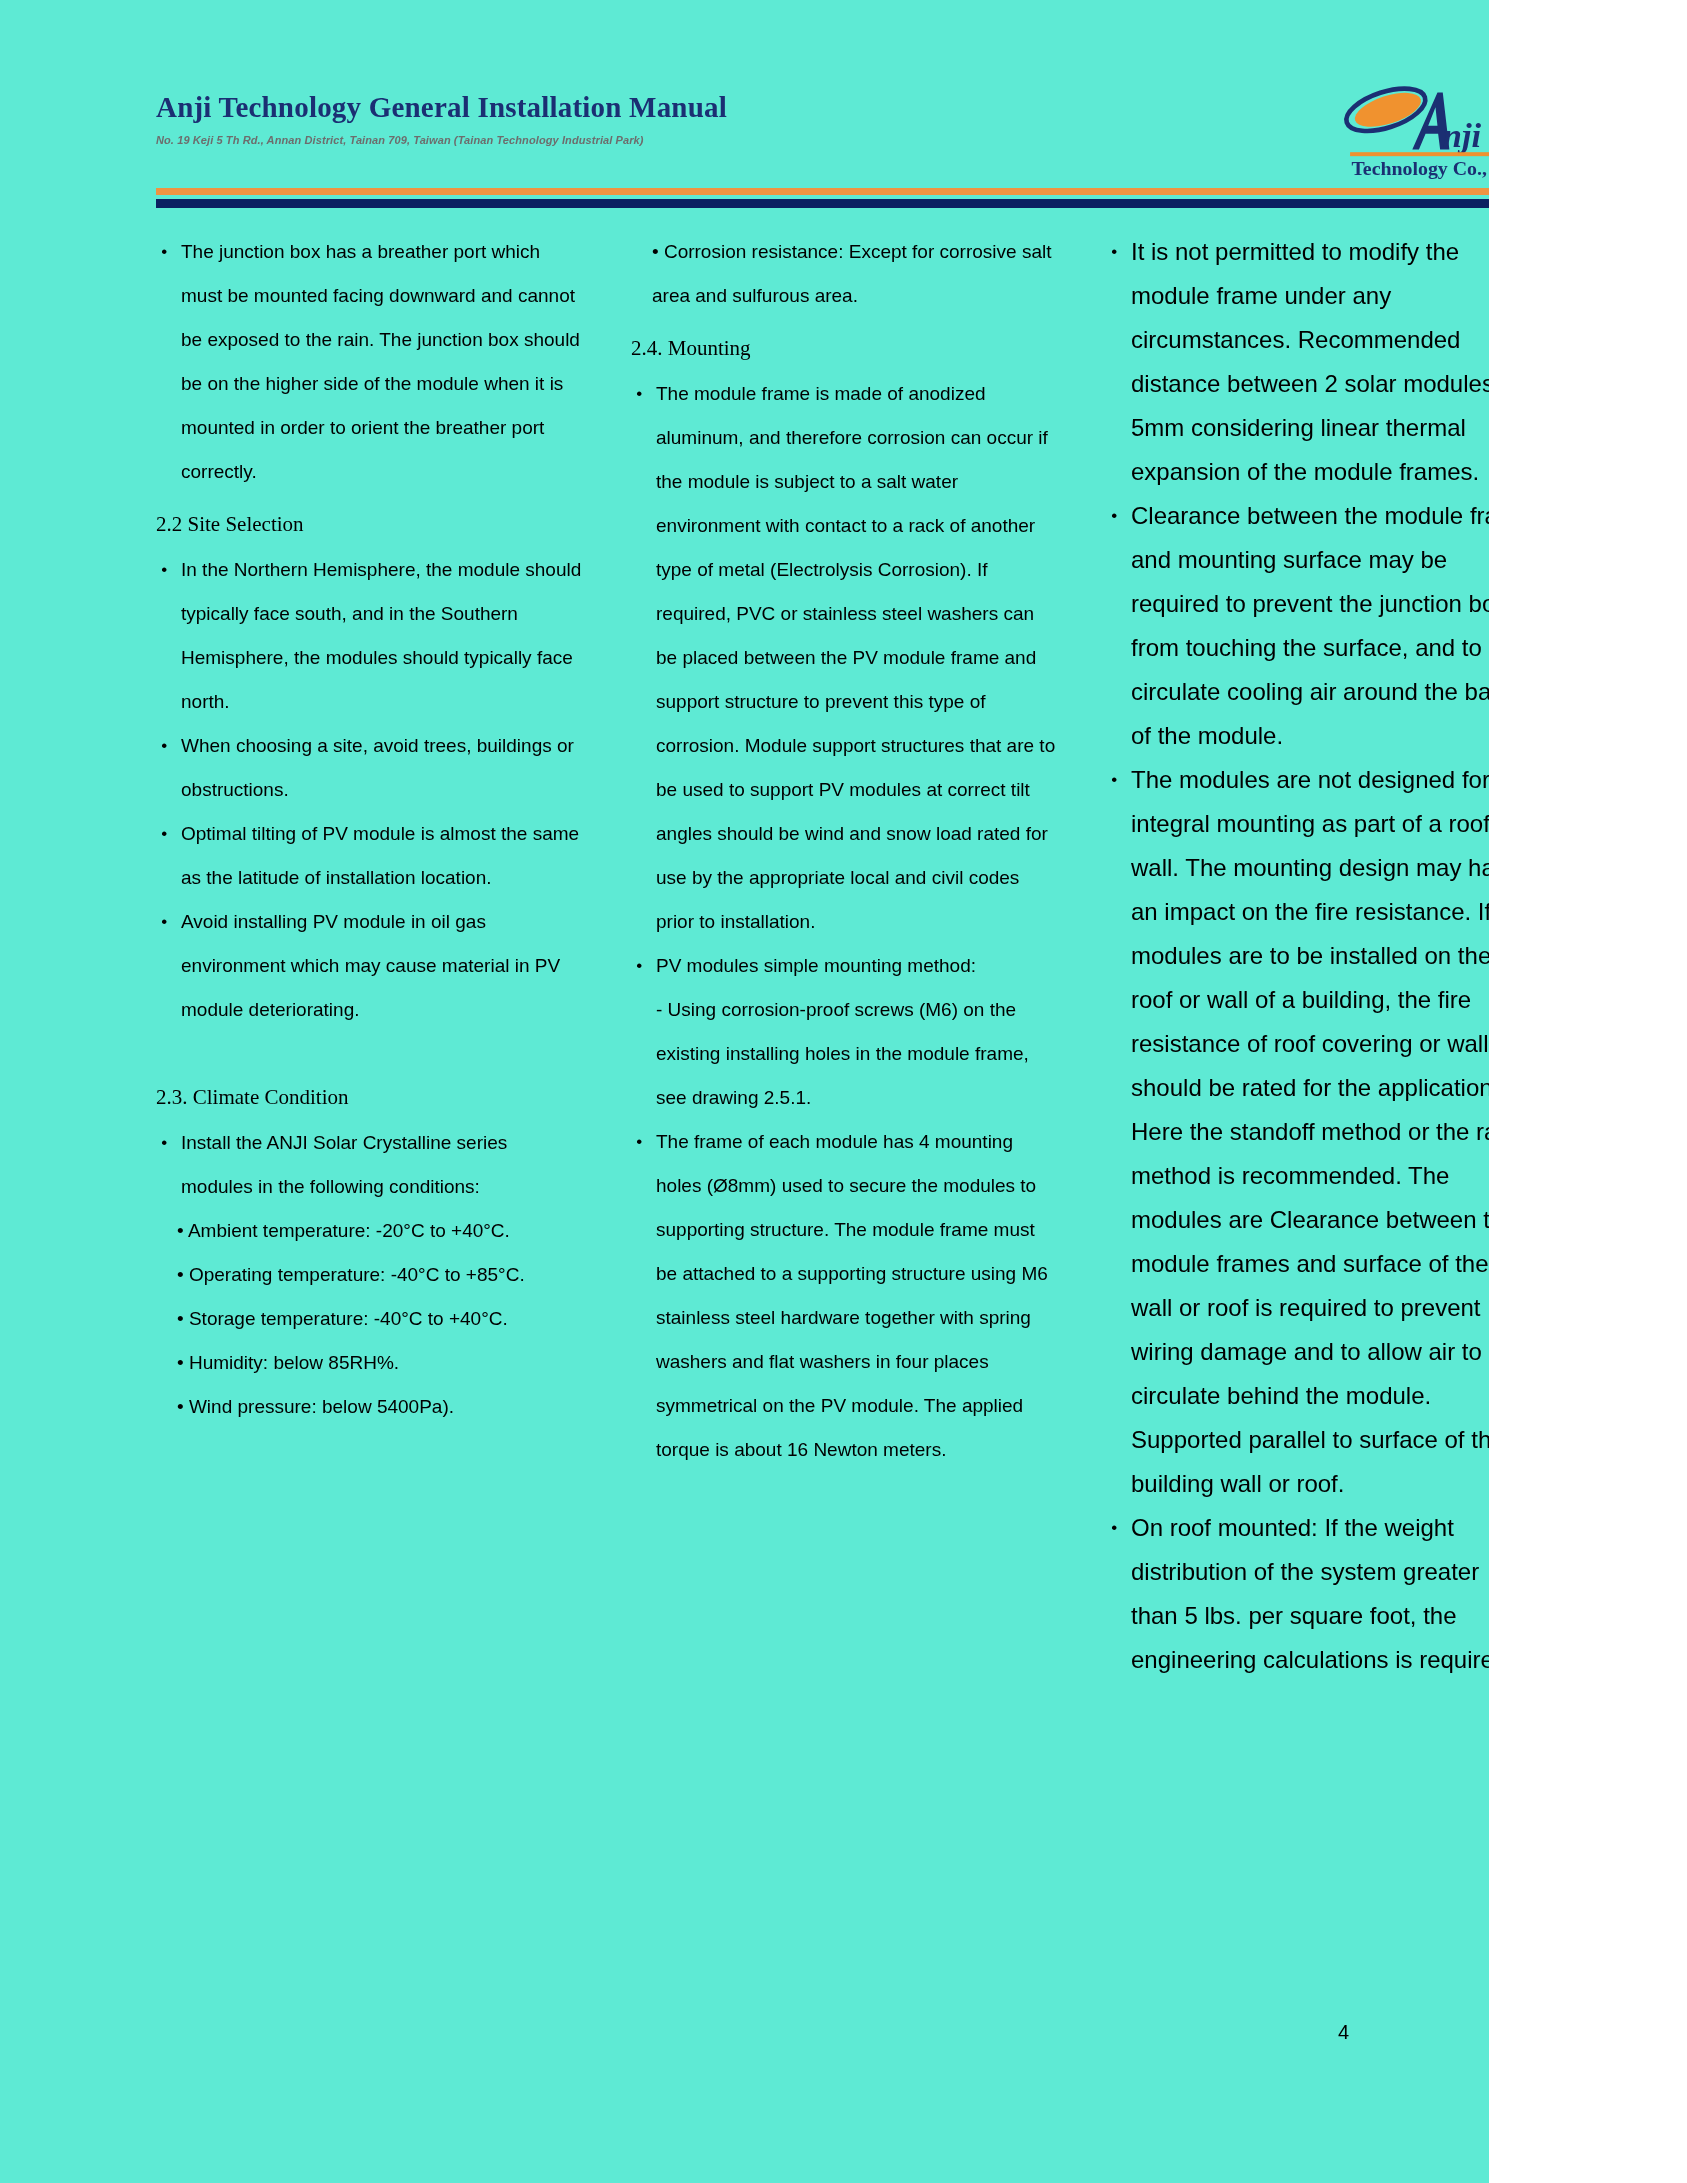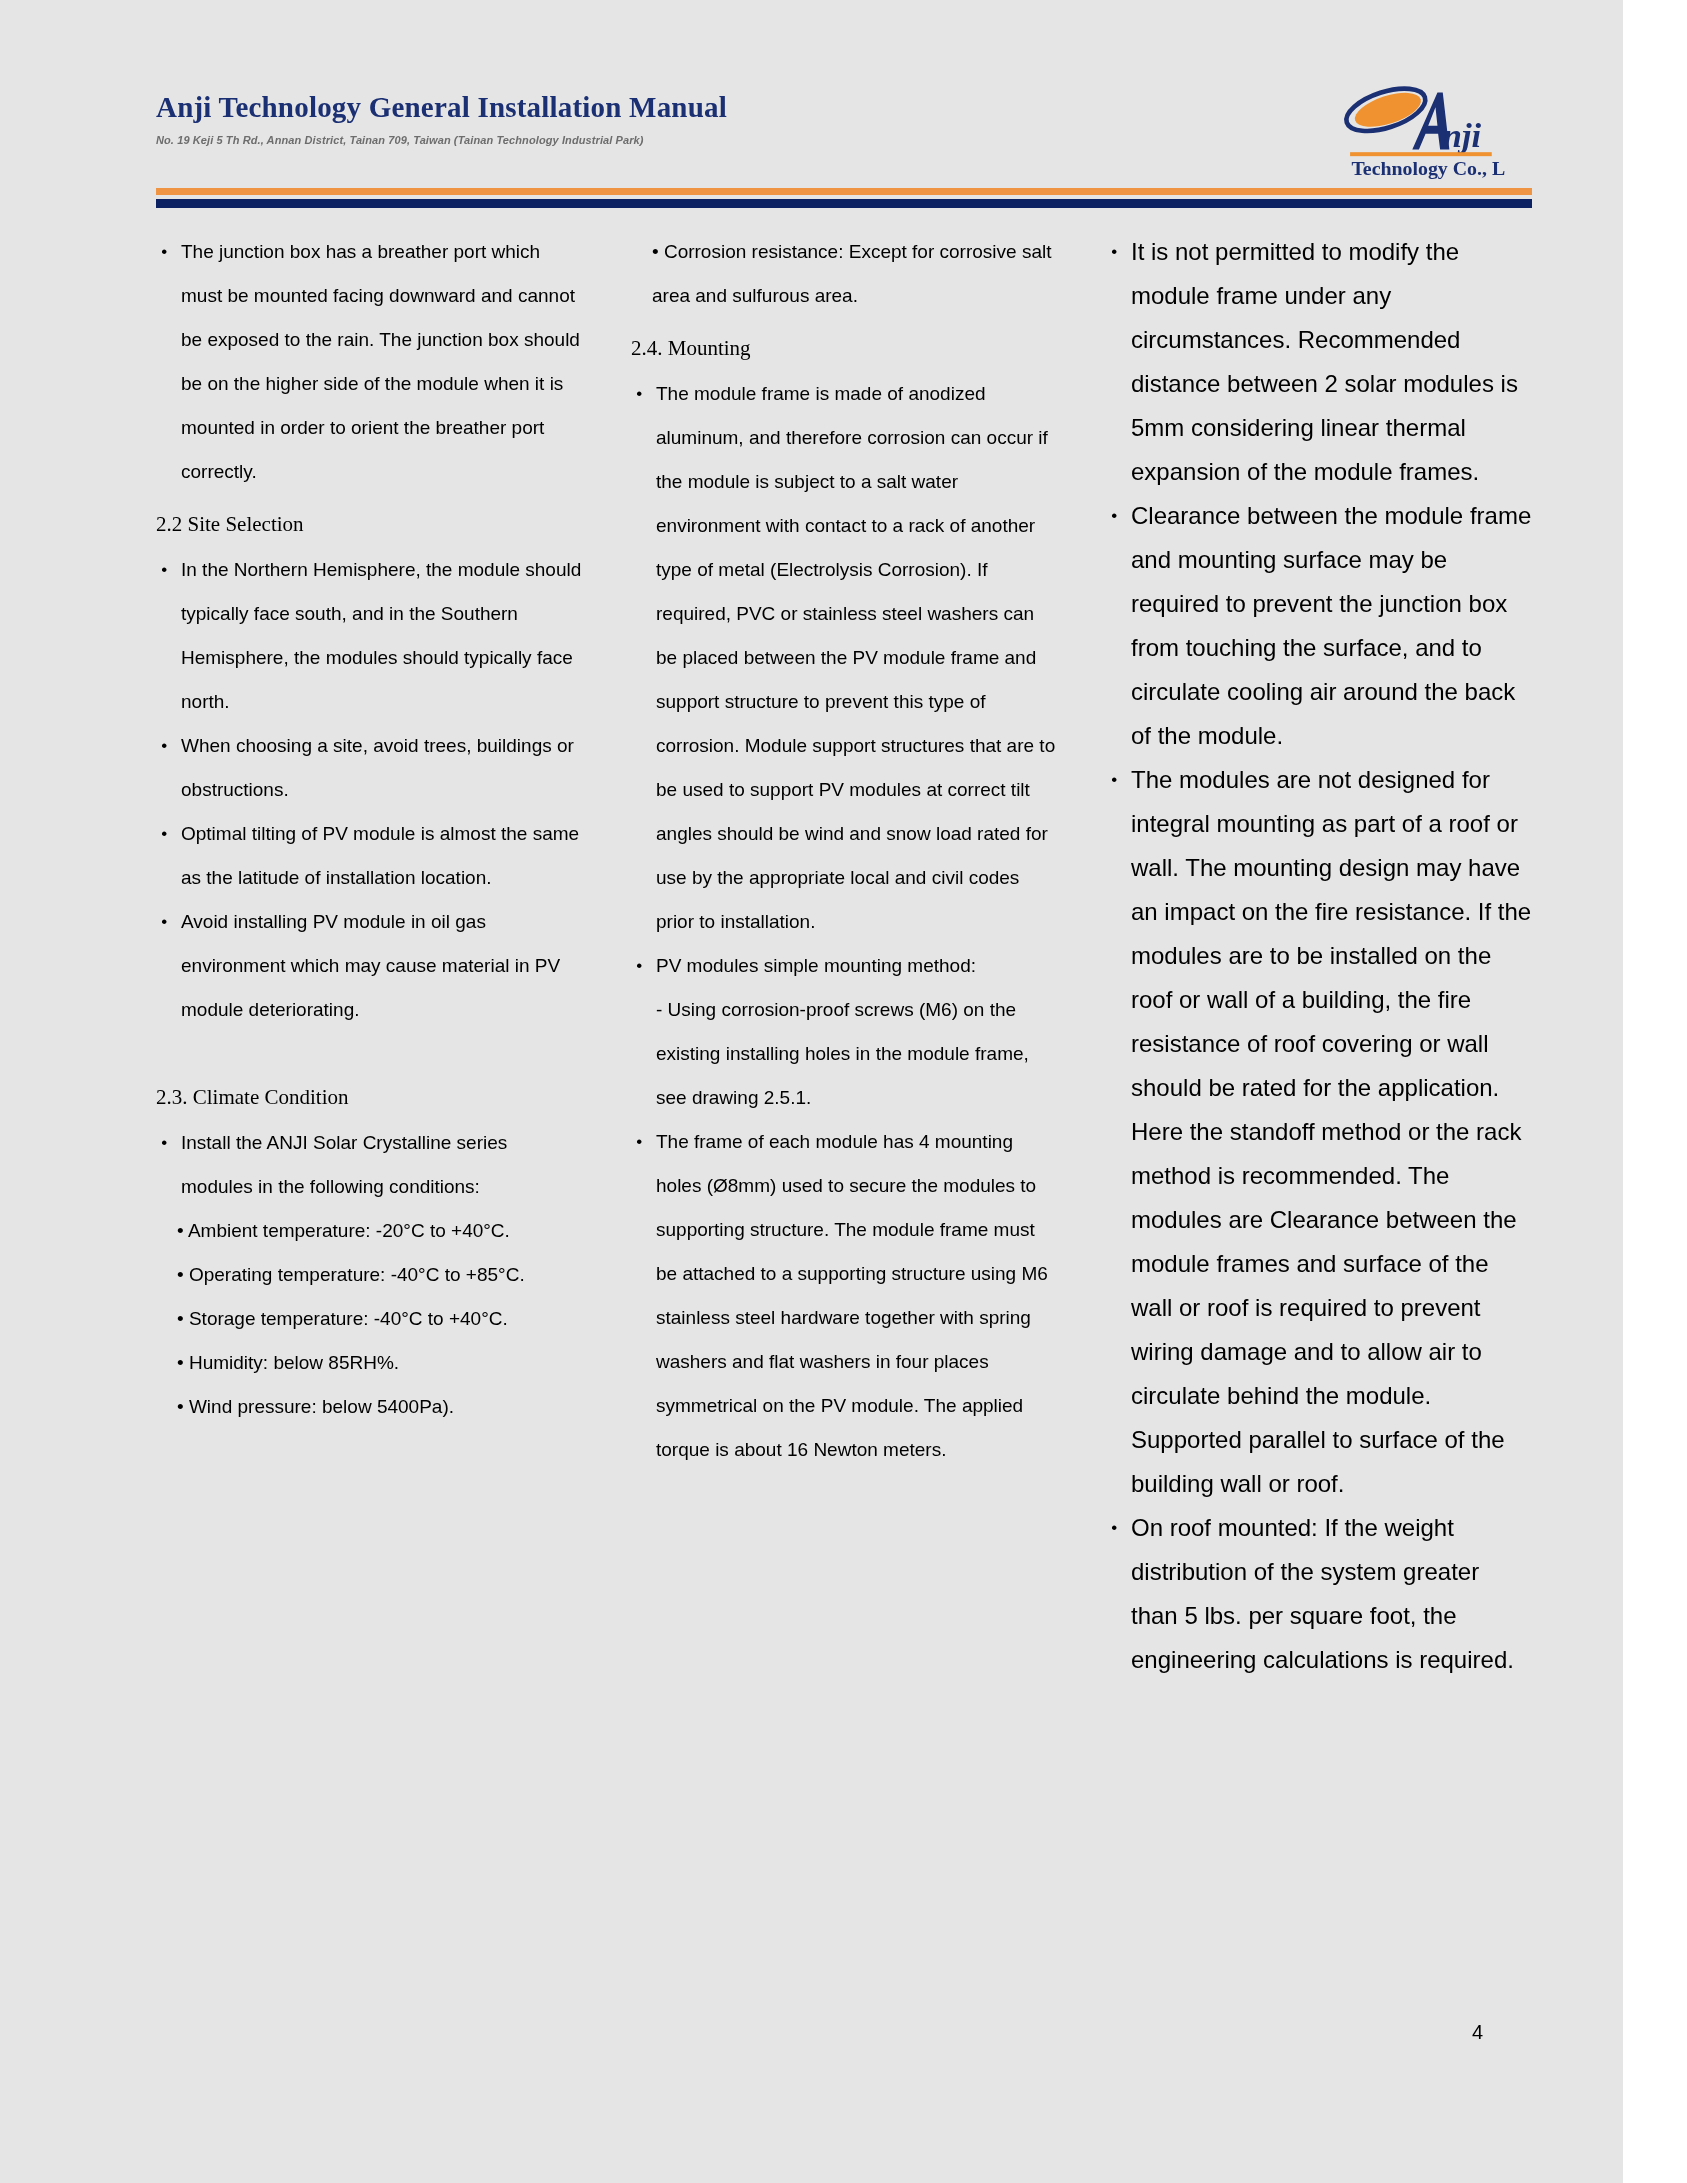--- a/index.html
+++ b/index.html
@@ -2,23 +2,23 @@
 <html style="font-size:10.6px"><head>
 <meta charset="utf-8">
 <style>
   html, body {
     margin: 0;
     padding: 0;
     background: #ffffff;
   }
   .page {
     position: relative;
-    width: 1623px;
+    width: 1489px;
     height: 2183px;
-    background: #e5e5e5;
+    background: #5eead4;
     overflow: hidden;
     font-family: "Liberation Sans", sans-serif;
   }
 
   
   .header {
     position: absolute;
     left: 156px;
     top: 93px;
     width: 1376px;

